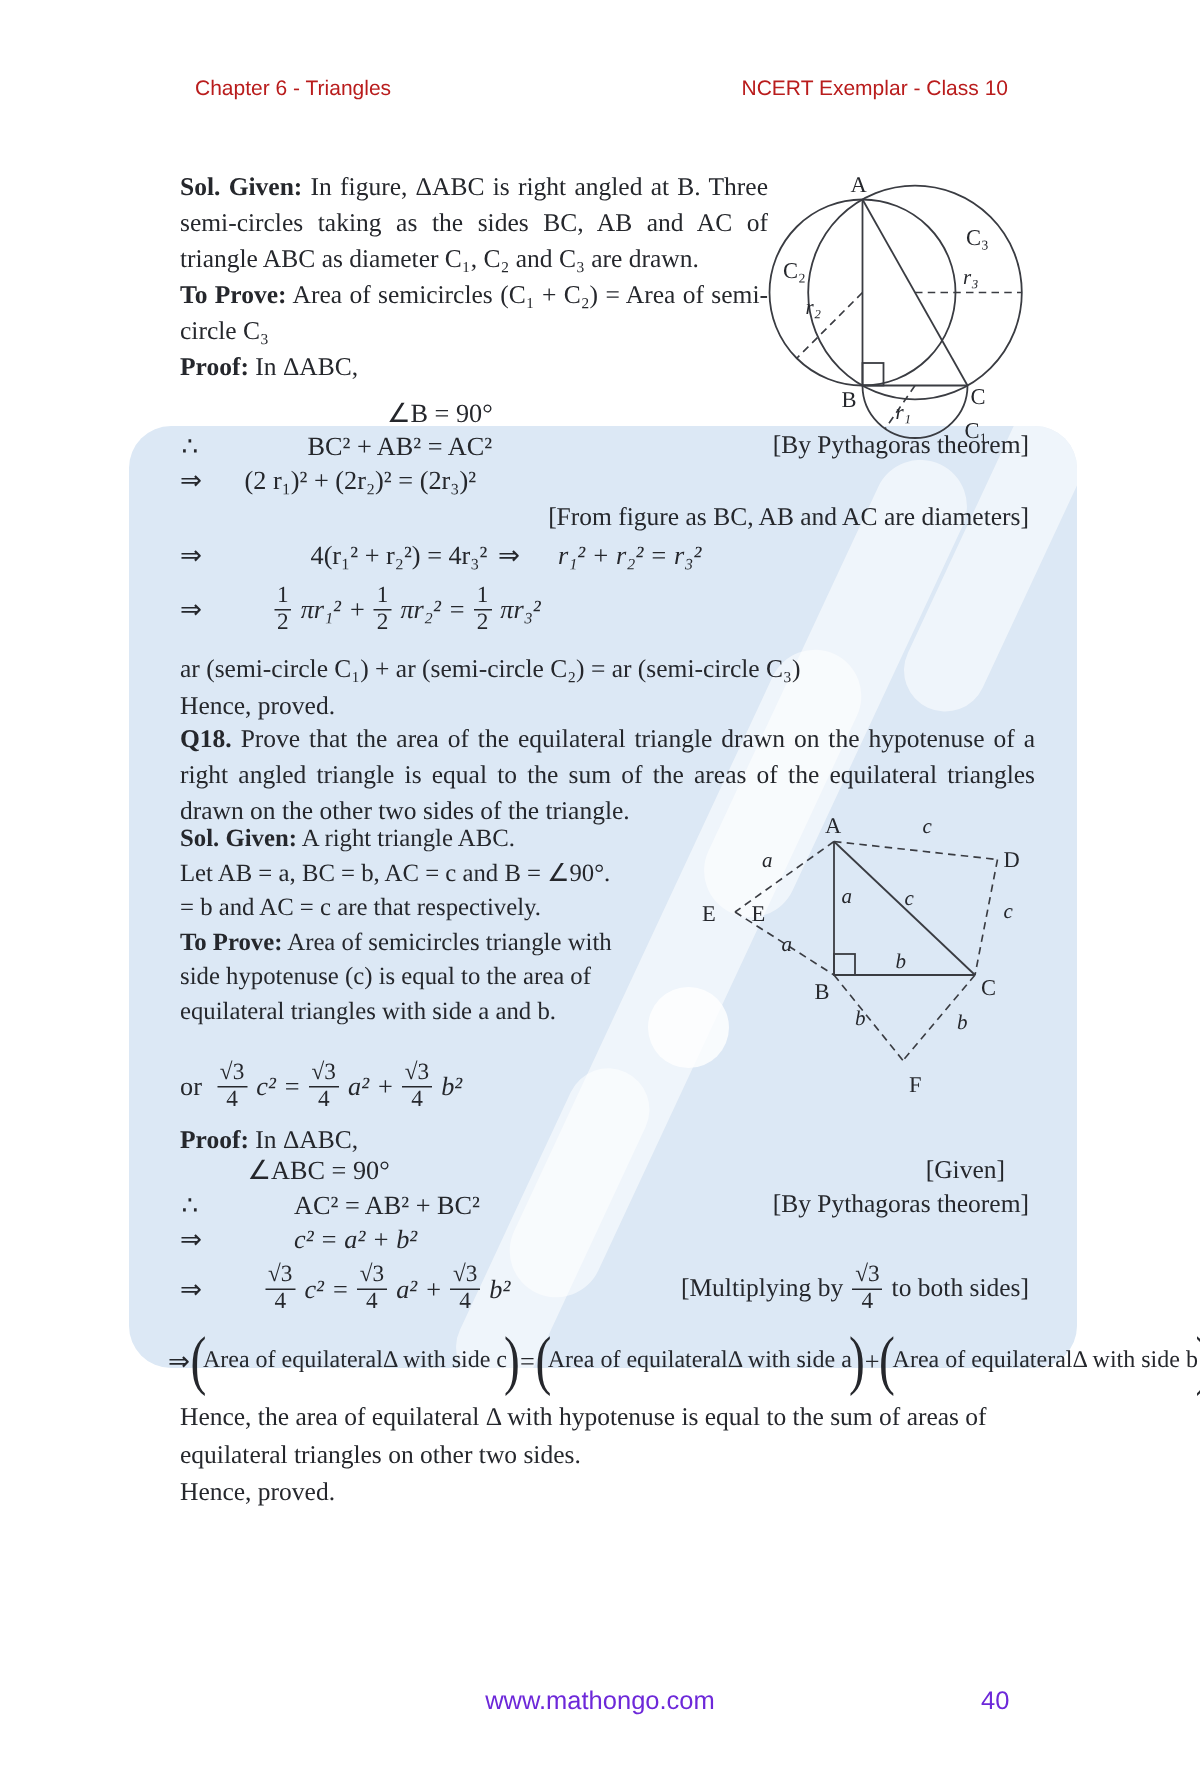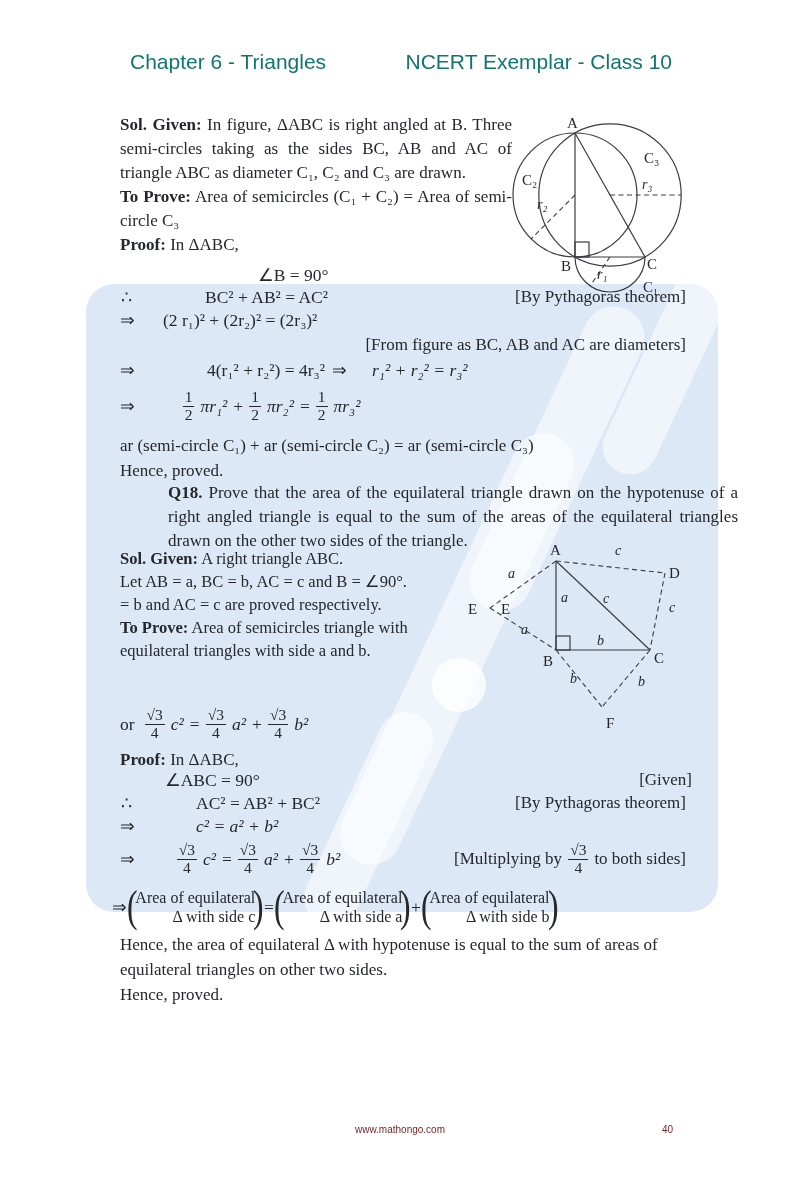--- a/index.html
+++ b/index.html
@@ -1,39 +1,39 @@
 <!DOCTYPE html>
 <html><head>
 <meta charset="utf-8">
 <style>
   html,body{margin:0;padding:0;background:#fff;}
   .page{position:relative;width:800px;height:1194px;background:#ffffff;overflow:hidden;
         font-family:"Liberation Serif",serif;color:#25272c;}
   .abs{position:absolute;white-space:nowrap;}
-  .hdr{position:absolute;font-family:"Liberation Sans",sans-serif;font-size:21px;color:#0f766e;white-space:nowrap;}
-  .ftr{position:absolute;font-family:"Liberation Sans",sans-serif;font-size:10px;color:#7f1d1d;white-space:nowrap;}
+  .hdr{position:absolute;font-family:"Liberation Sans",sans-serif;font-size:14px;color:#b91c1c;white-space:nowrap;}
+  .ftr{position:absolute;font-family:"Liberation Sans",sans-serif;font-size:17px;color:#6d28d9;white-space:nowrap;}
   .blue{position:absolute;left:86px;top:284px;width:632px;height:628px;border-radius:28px;
         background:#dce8f5;overflow:hidden;}
   .wm{position:absolute;background:rgba(255,255,255,0.55);border-radius:40px;transform:rotate(25deg);}
   .wmc{position:absolute;background:rgba(255,255,255,0.8);border-radius:50%;}
   .bodytext{font-size:17px;line-height:24px;}
   .col{position:absolute;}
   .col p{margin:0;}
-  .j{text-align:justify;margin-left:48px;}
+  .j{text-align:justify;}
   .col2{font-size:16.5px;line-height:23px;white-space:nowrap;}
   .eq{font-size:17.5px;}
   .note{font-size:17px;}
   .row{position:absolute;display:flex;align-items:center;column-gap:6px;}
   .frac{display:inline-flex;flex-direction:column;align-items:center;line-height:1.08;
         font-size:15.5px;vertical-align:middle;}
   .frac .num{border-bottom:1.3px solid #25272c;padding:0 2px;}
   .var{font-style:italic;}
   .bp{font-size:44px;font-weight:300;line-height:0.95;display:inline-block;transform:scaleX(.72);margin:0 -4px;}
   .pg{display:inline-flex;align-items:center;}
-  .ptx{display:inline-flex;flex-direction:column;font-size:16px;line-height:19px;text-align:right;white-space:nowrap;}
+  .ptx{display:inline-flex;flex-direction:row;font-size:16px;line-height:19px;text-align:left;white-space:nowrap;}
   svg text{font-family:"Liberation Serif",serif;font-size:15px;fill:#25272c;stroke:none;}
   svg .it{font-style:italic;font-size:14px;}
   .fig line,.fig path,.fig circle,.fig rect{stroke:#3a3c42;fill:none;stroke-width:1.2;}
   .fig .dash{stroke-dasharray:5 3.5;stroke-width:1.1;}
 </style>
 </head>
 <body>
 
 <div class="page">
 
@@ -144,22 +144,23 @@
     <text class="it" x="143" y="63">c</text>
     <text class="it" x="209" y="72">c</text>
     <text class="it" x="137" y="105">b</text>
     <text class="it" x="110" y="143">b</text>
     <text class="it" x="178" y="146">b</text>
   </svg>
 
   <div class="col col2" style="left:120px;top:547px;width:342px">
     <p><b>Sol. Given:</b><span> A right triangle ABC.</span></p>
     <p>Let AB = a, BC = b, AC = c and B = ∠90°.</p>
-    <p>= b and AC = c are proved respectively.</p>
+    <p>= b and AC = c are that respectively.</p>
     <p><b>To Prove:</b><span> Area of semicircles triangle with</span></p>
+    <p>side hypotenuse (c) is equal to the area of</p>
     <p>equilateral triangles with side a and b.</p>
   </div>
 
   <div class="row eq" style="left:120px;top:702px;height:44px">
     <span style="margin-right:4px">or</span>
     <span class="frac">
         <span class="num">√3</span>
         <span class="den">4</span>
       </span>
     <span class="var">c²</span>
@@ -173,21 +174,21 @@
     <span class="frac">
         <span class="num">√3</span>
         <span class="den">4</span>
       </span>
     <span class="var">b²</span>
   </div>
 
   <div class="abs bodytext" style="left:120px;top:748px"><b>Proof:</b><span> In ΔABC,</span></div>
 
   <div class="abs eq" style="left:165px;top:770px">∠ABC = 90°</div>
-  <div class="abs note" style="right:108px;top:770px">[Given]</div>
+  <div class="abs note" style="right:130px;top:770px">[Given]</div>
 
   <div class="abs eq" style="left:121px;top:793px">∴</div>
   <div class="abs eq" style="left:196px;top:793px">AC² = AB² + BC²</div>
   <div class="abs note" style="right:114px;top:793px">[By Pythagoras theorem]</div>
 
   <div class="abs eq" style="left:120px;top:816px">⇒</div>
   <div class="abs eq var" style="left:196px;top:816px">c² = a² + b²</div>
 
   <div class="row eq" style="left:120px;right:114px;top:836px;height:46px;justify-content:space-between">
     <span class="row" style="position:static">

